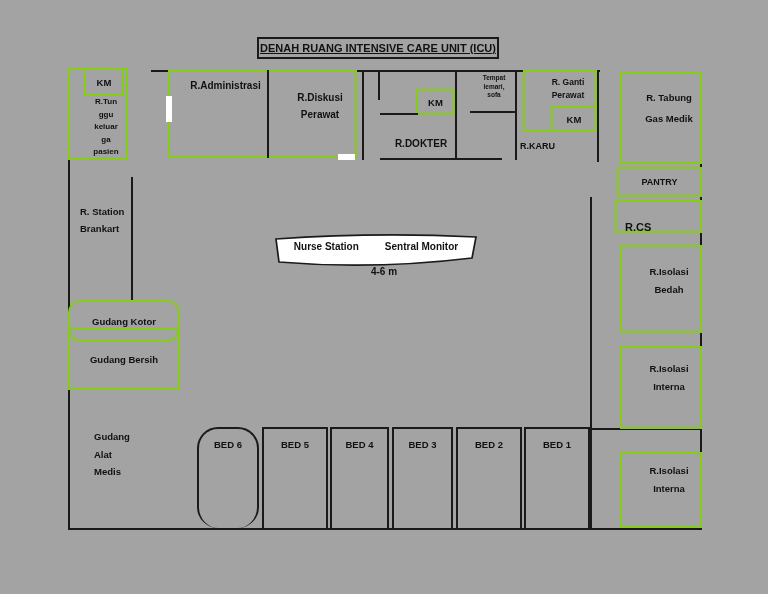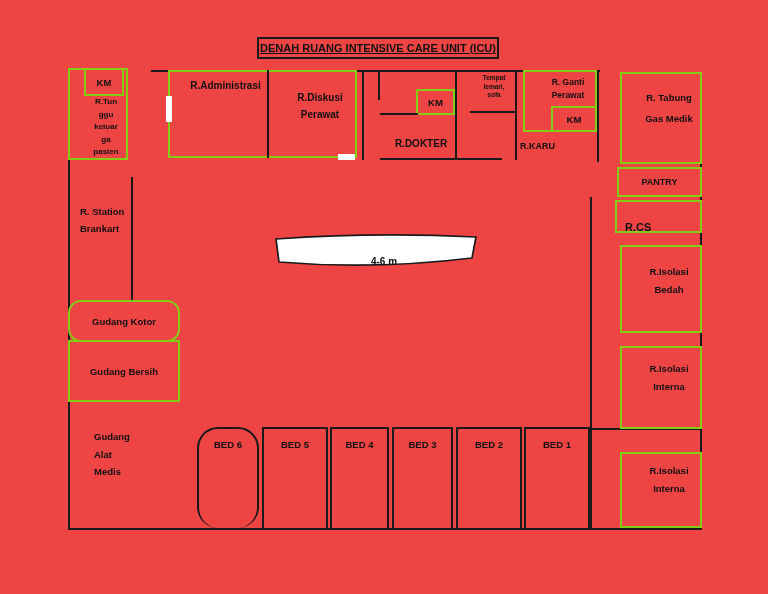--- a/index.html
+++ b/index.html
@@ -1,16 +1,16 @@
 <!DOCTYPE html>
 <html><head>
 <meta charset="utf-8">
 <style>
   html,body{margin:0;padding:0;background:#fff;}
-  #page{position:relative;width:768px;height:594px;background:#ef4444;
+  #page{position:relative;width:768px;height:594px;background:#a3a3a3;
         font-family:"Liberation Sans",sans-serif;color:#111;overflow:hidden;}
   .wall{position:absolute;background:#1a1a1a;}
   .box{position:absolute;border:2px solid #84cc16;box-sizing:border-box;background:transparent;}
   .patch{position:absolute;background:#fff;}
   .lbl{position:absolute;font-weight:bold;color:#111;}
   .ctr{text-align:center;margin-left:8px;}
   .flexc{display:flex;align-items:center;justify-content:center;}
   .title{position:absolute;left:257px;top:37px;width:242px;height:22px;
          border:2px solid #1a1a1a;box-sizing:border-box;display:flex;
          align-items:center;justify-content:center;font-weight:bold;
@@ -116,34 +116,38 @@
   </div>
 
   <div class="lbl" style="left:80px;top:203px;font-size:9.5px;line-height:17px;">
     <div>R. Station</div>
     <div>Brankart</div>
   </div>
 
   <div class="box flexc" style="left:68px;top:300px;width:112px;height:42px;border-radius:13px;">
     <span class="lbl" style="position:static;font-size:9.5px;">Gudang Kotor</span>
   </div>
-  <div class="box flexc" style="left:68px;top:340px;width:112px;height:62px;">
+  <div class="box flexc" style="left:68px;top:328px;width:112px;height:62px;">
     <span class="lbl" style="position:static;font-size:9.5px;">Gudang Bersih</span>
   </div>
 
   <div class="lbl" style="left:94px;top:428px;font-size:9.5px;line-height:17.5px;">
     <div>Gudang</div>
     <div>Alat</div>
     <div>Medis</div>
   </div>
 
   <svg style="left:268px;top:228px;" width="216" height="44" viewBox="0 0 216 44">
     <path d="M 8 11 Q 108 4 208 9 L 204 30 Q 105 42 11 34 Z" fill="#ffffff" stroke="#1a1a1a" stroke-width="1.7"></path>
   </svg>
-  <div class="lbl ctr" style="left:268px;top:256px;width:216px;font-size:10px;">4-6 m</div>
+  <div class="lbl" style="left:268px;top:241px;width:216px;display:flex;justify-content:center;gap:26px;font-size:10px;">
+    <span>Nurse Station</span>
+    <span>Sentral Monitor</span>
+  </div>
+  <div class="lbl ctr" style="left:268px;top:266px;width:216px;font-size:10px;">4-6 m</div>
 
   <div class="bed" style="left:197px;width:62px;border-radius:21px;">
     <div class="bedlbl">BED 6</div>
   </div>
   <div class="bed" style="left:262px;width:66px;">
     <div class="bedlbl">BED 5</div>
   </div>
   <div class="bed" style="left:330px;width:59px;">
     <div class="bedlbl">BED 4</div>
   </div>

